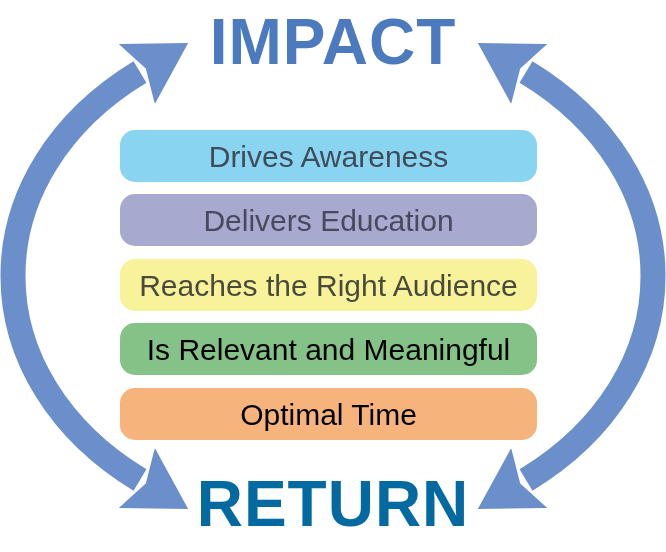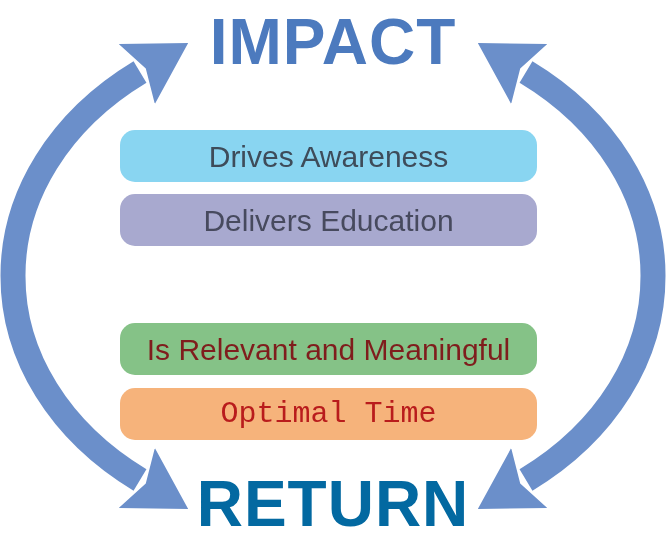--- a/index.html
+++ b/index.html
@@ -50,24 +50,27 @@
   <div class="title" id="title-top" style="color: rgb(76, 122, 190);">IMPACT</div>
 
   <div class="bar bar-2" style="background: rgb(168, 169, 207); color: rgb(71, 74, 94);">
     <span>Delivers Education</span>
   </div>
 
   <div class="bar bar-1" style="background: rgb(137, 213, 241); color: rgb(62, 76, 90);">
     <span>Drives Awareness</span>
   </div>
 
+  <div class="bar bar-3" style="background: rgb(248, 242, 155); color: rgb(74, 74, 60);">
+    <span>Reaches the Right Audience</span>
+  </div>
 
-  <div class="bar bar-4" style="background: rgb(133, 194, 135); color: #7f1d1d;">
+  <div class="bar bar-4" style="background: rgb(133, 194, 135); color: #000000;">
     <span>Is Relevant and Meaningful</span>
   </div>
 
-  <div class="bar bar-5" style="background: rgb(246, 179, 123); color: #b91c1c; font-family: Liberation Mono, monospace;">
+  <div class="bar bar-5" style="background: rgb(246, 179, 123); color: #000000;">
     <span>Optimal Time</span>
   </div>
 
   <div class="title" id="title-bottom" style="color: #0369a1;">RETURN</div>
 
 </div>
 
 </body></html>

